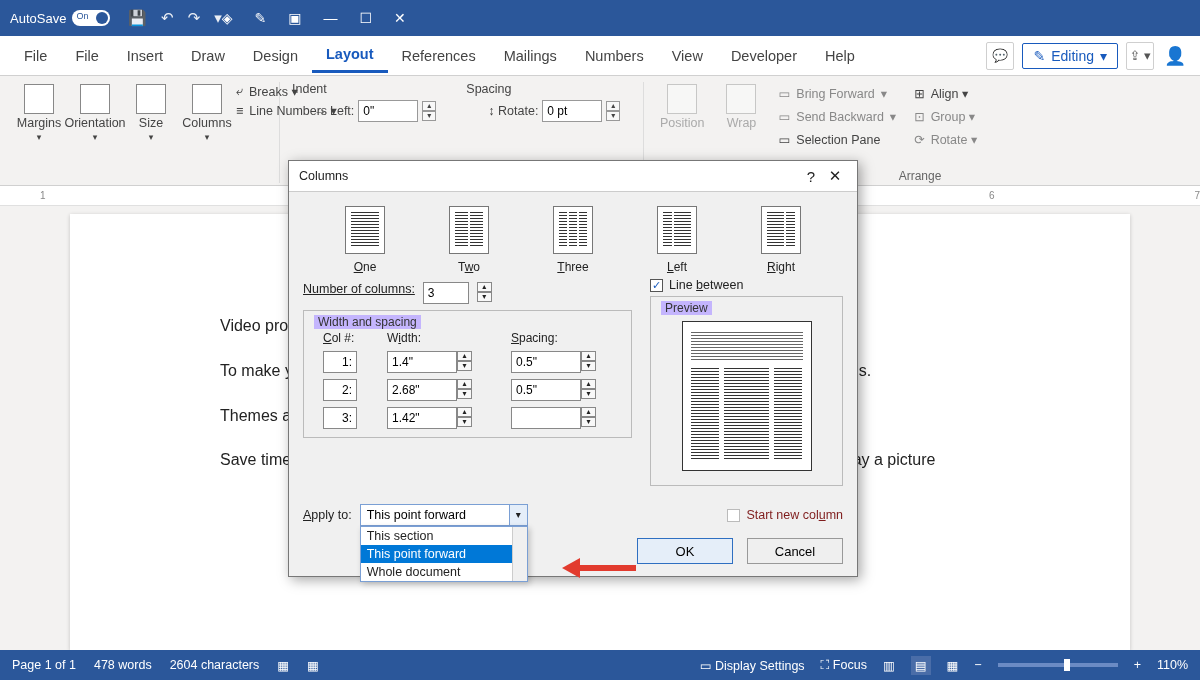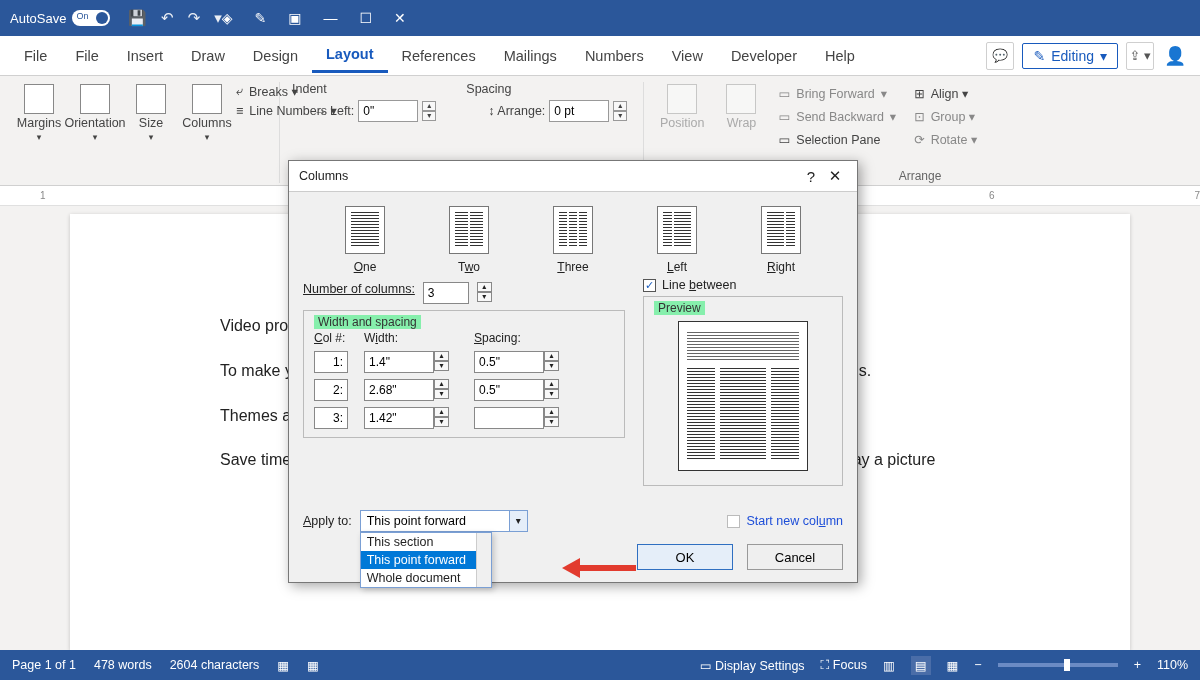--- a/index.html
+++ b/index.html
@@ -50,37 +50,37 @@
   .preset{display:flex;flex-direction:column;align-items:center;gap:6px;cursor:pointer;}
   .preset .pic{width:40px;height:48px;border:1px solid #777;background:#fff;padding:5px;display:flex;gap:2px;}
   .preset .pic .col{flex:1;background:repeating-linear-gradient(#333,#333 1px,transparent 1px,transparent 3px);}
   .preset .lab{font-size:12px;}
   .preset .lab u{text-decoration:underline;}
   .drow{display:flex;align-items:flex-start;gap:8px;margin:6px 0;}
   .numinput{width:46px;height:22px;border:1px solid #888;padding:0 4px;font-size:12px;}
   .dspins{display:flex;flex-direction:column;}
   .dspins div{width:15px;height:10px;border:1px solid #888;font-size:8px;text-align:center;line-height:8px;background:#f8f8f8;}
   .fieldset{border:1px solid #bbb;padding:6px 10px 8px 10px;margin-top:4px;}
-  .fslegend{font-size:12px;color:#333;position:relative;top:-2px;background:#86efac;padding:0 4px;}
-  .grid3{display:grid;grid-template-columns:50px 110px 110px;gap:6px 0;align-items:center;}
+  .fslegend{font-size:12px;color:#333;position:relative;top:-2px;background:#c4b5fd;padding:0 4px;}
+  .grid3{display:grid;grid-template-columns:50px 110px 110px;gap:6px 14px;align-items:center;margin-left:9px;}
   .ghead{font-size:12px;text-decoration:none;}
   .winput{display:flex;}
   .winput input{width:70px;height:22px;border:1px solid #888;padding:0 4px;font-size:12px;}
   .chk{display:flex;align-items:center;gap:6px;}
   .chk .box{width:13px;height:13px;border:1px solid #555;background:#fff;display:flex;align-items:center;justify-content:center;font-size:11px;color:#185ABD;}
   .previewbox{border:1px solid #bbb;padding:6px 10px 10px 10px;margin-top:4px;}
   .previewpage{width:130px;height:150px;border:1px solid #333;margin:4px auto;background:#fff;padding:10px 8px;display:flex;flex-direction:column;gap:8px;}
   .previewpage .top{height:28px;background:repeating-linear-gradient(#666,#666 1px,transparent 1px,transparent 3px);}
   .previewpage .cols{flex:1;display:flex;gap:5px;}
   .previewpage .cols .c{flex:1;background:repeating-linear-gradient(#333,#333 1px,transparent 1px,transparent 3px);}
-  .applyrow{display:flex;align-items:center;gap:8px;margin-top:24px;}
+  .applyrow{display:flex;align-items:center;gap:8px;margin-top:18px;}
   .combo{display:flex;position:relative;}
   .combo input{width:150px;height:22px;border:1px solid #7A9FD4;padding:0 6px;font-size:12.5px;}
   .combo .ar{width:18px;height:22px;border:1px solid #7A9FD4;border-left:none;background:#E5EEF9;text-align:center;font-size:10px;line-height:20px;}
-  .dropdown{position:absolute;top:22px;left:0;width:132px;border:1px solid #7A9FD4;background:#fff;z-index:5;box-shadow:2px 2px 6px rgba(0,0,0,.2);}
+  .dropdown{position:absolute;top:22px;left:0;width:168px;border:1px solid #7A9FD4;background:#fff;z-index:5;box-shadow:2px 2px 6px rgba(0,0,0,.2);}
   .dropdown .item{padding:2px 6px;font-size:12.5px;cursor:pointer;}
   .dropdown .item.sel{background:#0078D7;color:#fff;}
   .dropdown .scroll{position:absolute;right:0;top:0;bottom:0;width:15px;background:#f0f0f0;border-left:1px solid #ccc;}
   .dlgbtns{display:flex;gap:14px;justify-content:flex-end;padding:8px 14px 12px 14px;}
   .dbtn{width:96px;height:26px;border:1px solid #999;background:#EFEFEF;font-size:13px;cursor:pointer;}
   .dbtn.ok{border:1.5px solid #2F6FC1;background:#E5EEF9;}
   .redarrow{position:absolute;left:562px;top:558px;display:flex;align-items:center;}
   .redarrow .line{width:56px;height:6px;background:#E23B2E;}
   .redarrow .head{width:0;height:0;border-top:10px solid transparent;border-bottom:10px solid transparent;border-right:18px solid #E23B2E;}
   .twocol{display:flex;gap:18px;}
@@ -173,21 +173,21 @@
           <input value="0&quot;" style="">
           <div class="spinbtns">
               <div>▴</div>
               <div>▾</div>
             </div>
         </div>
       </div>
       <div>
         <div>Spacing</div>
         <div class="spinput" style="margin-top:4px;">
-          <span>↕ <span>Arrange:</span></span>
+          <span>↕ <span>Rotate:</span></span>
           <input value="0 pt" style="">
           <div class="spinbtns">
               <div>▴</div>
               <div>▾</div>
             </div>
         </div>
       </div>
     </div>
   </div>
   <div class="rgroup" style="flex:1;">
@@ -376,21 +376,21 @@
         <input value="This point forward" style="">
         <div class="ar">▾</div>
         <div class="dropdown">
           <div class="item">This section</div>
           <div class="item sel">This point forward</div>
           <div class="item">Whole document</div>
           <div class="scroll"></div>
         </div>
       </div>
       <div style="flex:1;"></div>
-      <div class="chk" style="color:#1d4ed8;">
+      <div class="chk" style="color:#7f1d1d;">
         <div class="box" style="border-color:#bbb;"></div>
           <span>Start new col<u>u</u>mn</span>
       </div>
     </div>
   </div>
   <div class="dlgbtns">
     <button class="dbtn ok">OK</button>
     <button class="dbtn">Cancel</button>
   </div>
 </div>

